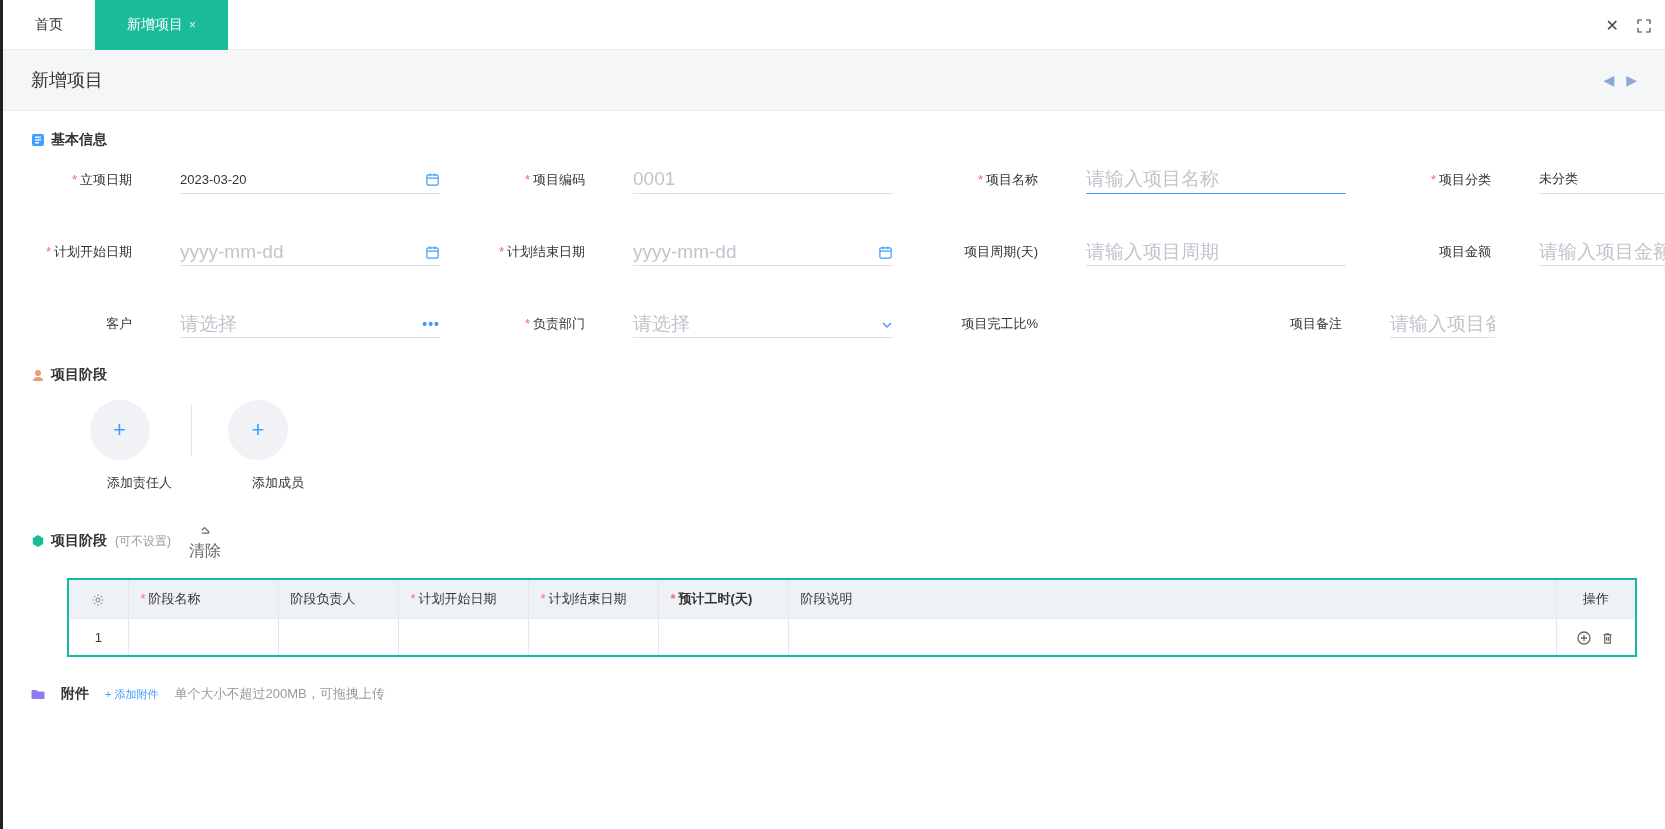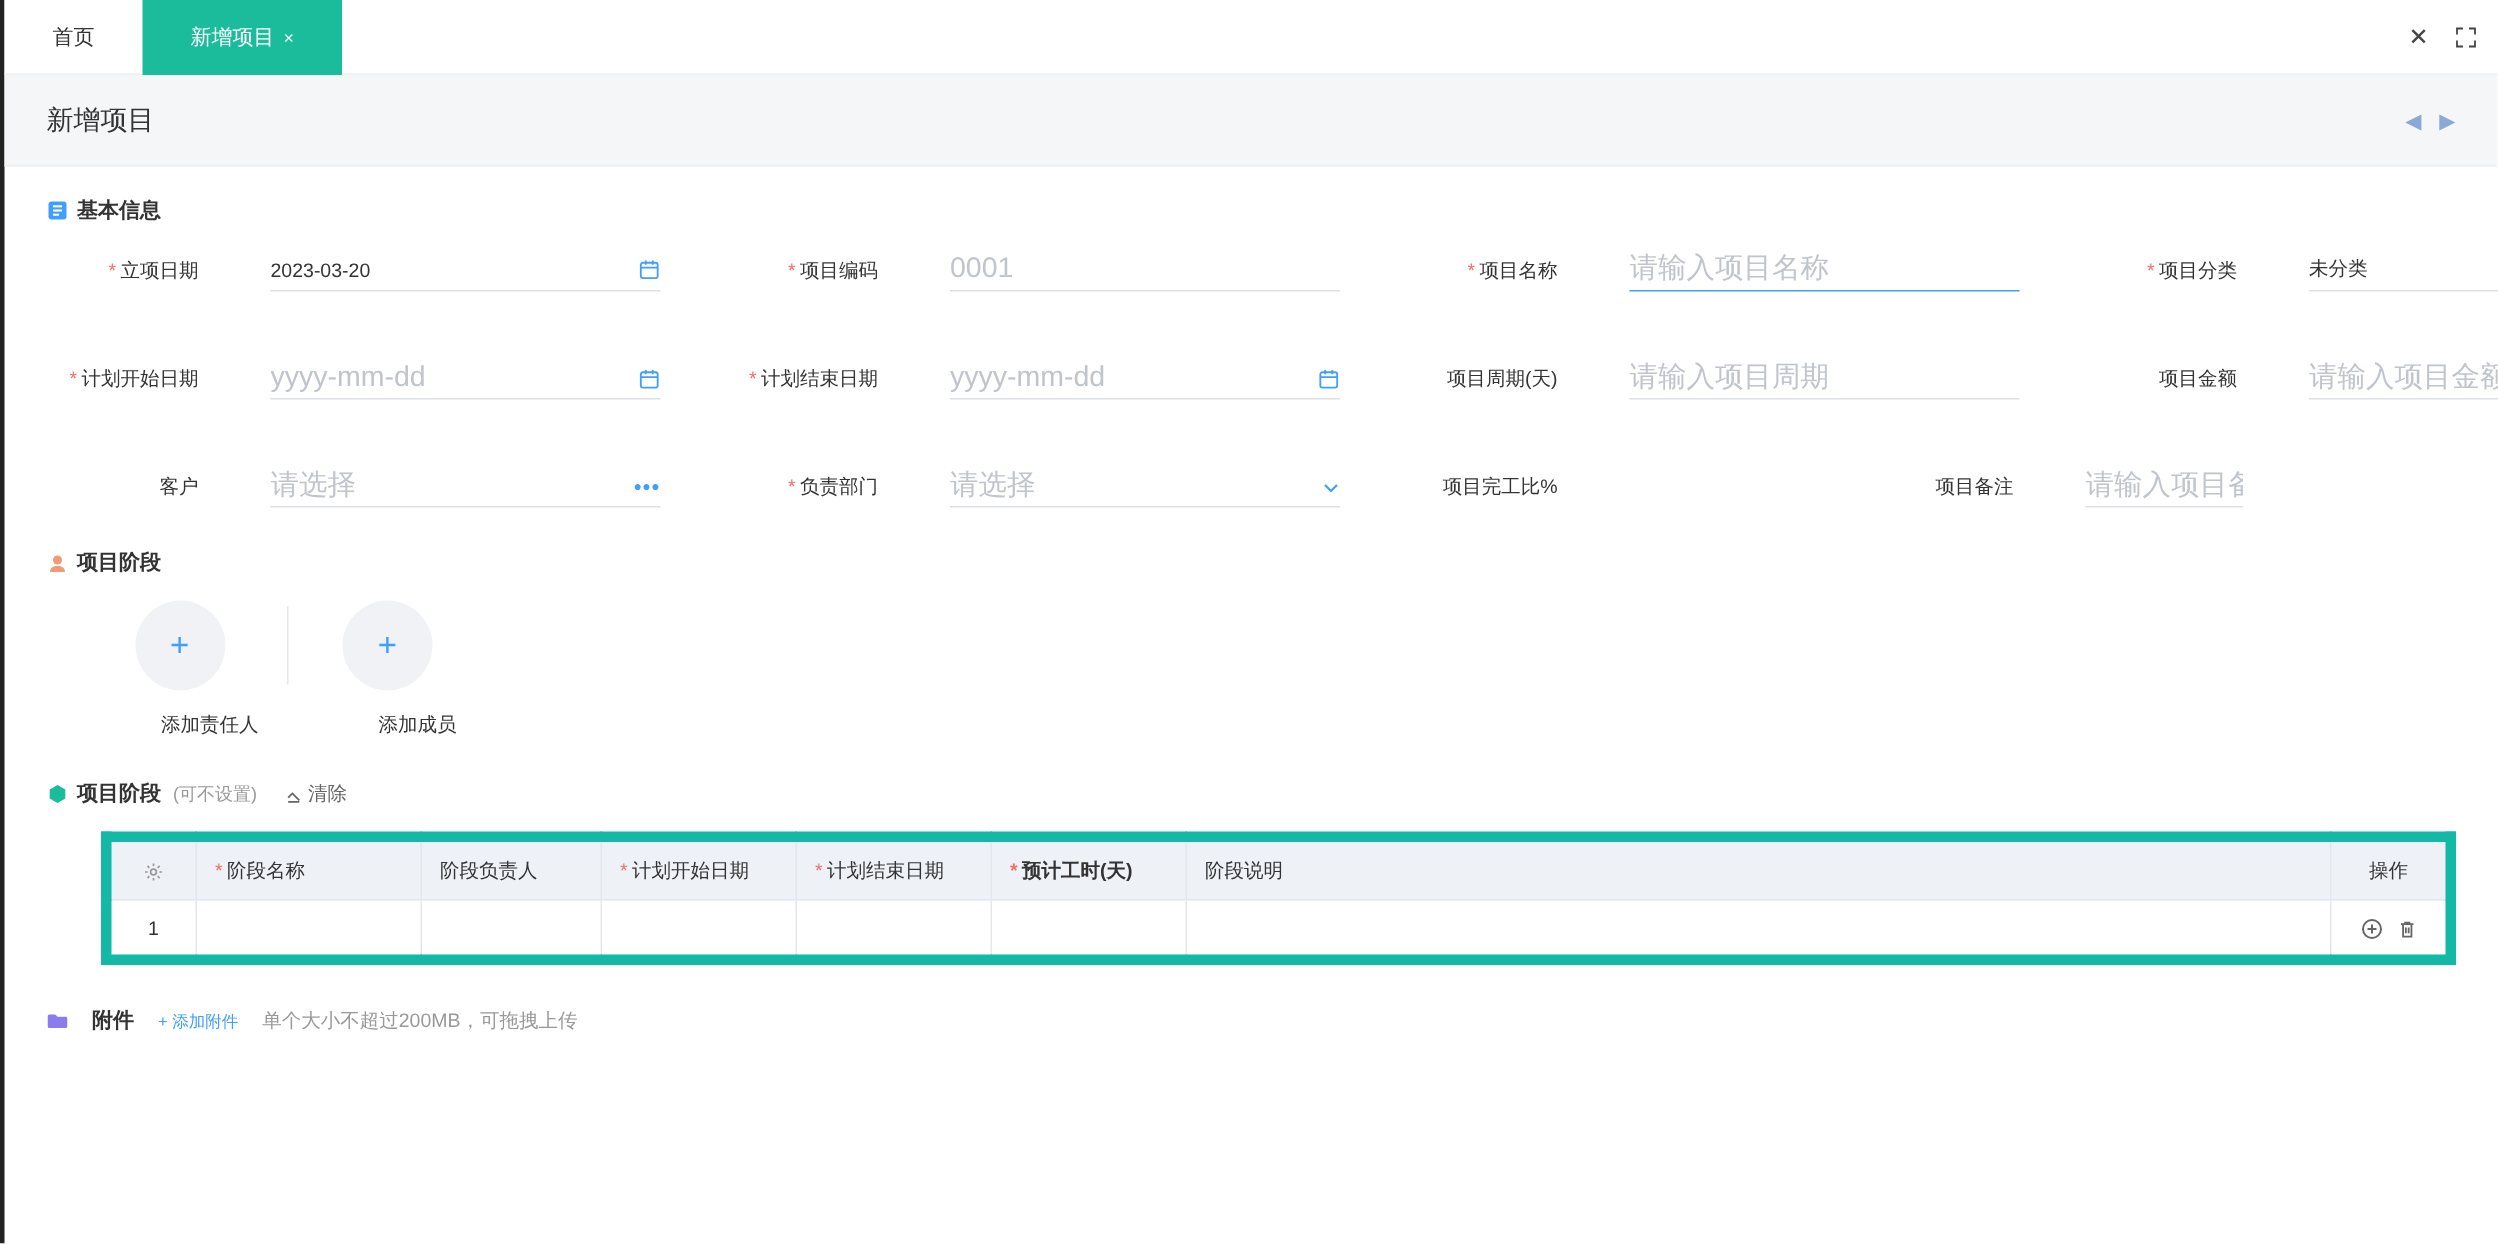--- a/index.html
+++ b/index.html
@@ -14,41 +14,41 @@
 .page-header { background: #f5f6f7; padding: 18px 28px; display: flex; align-items: center; justify-content: space-between; border-bottom: 1px solid #eee; }
 .page-title { font-size: 18px; font-weight: 500; }
 .header-nav { display: flex; gap: 12px; color: #8aa9d6; font-size: 14px; }
 .header-nav span { cursor: pointer; }
 .content { padding: 20px 28px 30px; overflow: auto; height: calc(100% - 50px - 58px); }
 .section { margin-bottom: 28px; }
 .section-head { display: flex; align-items: center; gap: 6px; margin-bottom: 16px; }
 .section-icon { width: 14px; height: 14px; display: inline-flex; align-items: center; justify-content: center; font-size: 12px; }
 .section-title { font-size: 14px; font-weight: 600; }
 .section-hint { font-size: 12px; color: #999; margin-left: 2px; }
-.section-action { font-size: 13px; color: #666; margin-left: 12px; display: inline-flex; align-items: center; gap: 3px; cursor: pointer; }
+.section-action { font-size: 16px; color: #666; margin-left: 12px; display: inline-flex; align-items: center; gap: 3px; cursor: pointer; flex-direction: column; }
 .form-grid { display: grid; grid-template-columns: 105px 260px 105px 260px 105px 260px 105px 260px; column-gap: 10px; row-gap: 32px; align-items: center; gap: 44px; }
 .label { text-align: right; font-size: 13px; color: #333; padding-right: 4px; }
 .label .req { color: #f56c6c; margin-right: 3px; }
 .field { position: relative; border-bottom: 1px solid #dcdfe6; height: 28px; display: flex; align-items: center; }
 .field.focused { border-bottom-color: #409eff; }
 .field input { border: none; outline: none; width: 100%; font-size: 19px; background: transparent; color: #333; padding: 2px 0; }
 .field input::placeholder { color: #c0c4cc; }
 .field-value { font-size: 13px; color: #333; flex: 1; }
 .field-icon { position: absolute; right: 0; color: #409eff; font-size: 14px; cursor: pointer; }
 .field-icon.gray { color: #bbb; }
 .cat-cell { display: flex; align-items: center; gap: 8px; }
 .cat-field { flex: 1; }
 .help-icon { color: #bbb; font-size: 14px; cursor: pointer; }
 .settings-btn { border: 1px solid #409eff; color: #409eff; background: #fff; border-radius: 4px; font-size: 12px; padding: 5px 10px; display: inline-flex; align-items: center; gap: 4px; cursor: pointer; }
 .members { display: flex; gap: 40px; padding-left: 36px; }
 .member-add { display: flex; flex-direction: column; align-items: center; gap: 14px; position: relative; }
 .member-add:first-child::after { content: ""; position: absolute; right: -20px; top: 4px; height: 52px; width: 1px; background: #e5e5e5; }
 .add-circle { width: 60px; height: 60px; border-radius: 50%; background: #f0f2f5; display: flex; align-items: center; justify-content: center; color: #409eff; font-size: 22px; cursor: pointer; }
 .member-label { font-size: 13px; color: #333; margin-left: 40px; }
-.stage-table { width: 100%; border-collapse: collapse; border: 7px solid #14b8a6; margin-left: 36px; width: calc(100% - 36px); }
+.stage-table { width: 100%; border-collapse: collapse; border: 2px solid #14b8a6; margin-left: 36px; width: calc(100% - 36px); }
 .stage-table th, .stage-table td { border: 1px solid #e5e7eb; padding: 10px 12px; font-size: 13px; text-align: left; vertical-align: middle; }
 .stage-table thead th { background: #eef1f6; font-weight: 500; color: #333; }
 .stage-table th:first-child, .stage-table td:first-child { width: 60px; text-align: center; }
 .stage-table th:last-child, .stage-table td:last-child { width: 80px; text-align: center; }
 .th-req::before { content: "*"; color: #f56c6c; margin-right: 3px; }
 .row-actions { display: inline-flex; gap: 10px; color: #666; font-size: 14px; }
 .row-actions span { cursor: pointer; }
 .gear-icon-head { color: #999; font-size: 14px; }
 .attach-row { display: flex; align-items: center; gap: 16px; }
 .attach-add { color: #409eff; font-size: 11px; cursor: pointer; }

